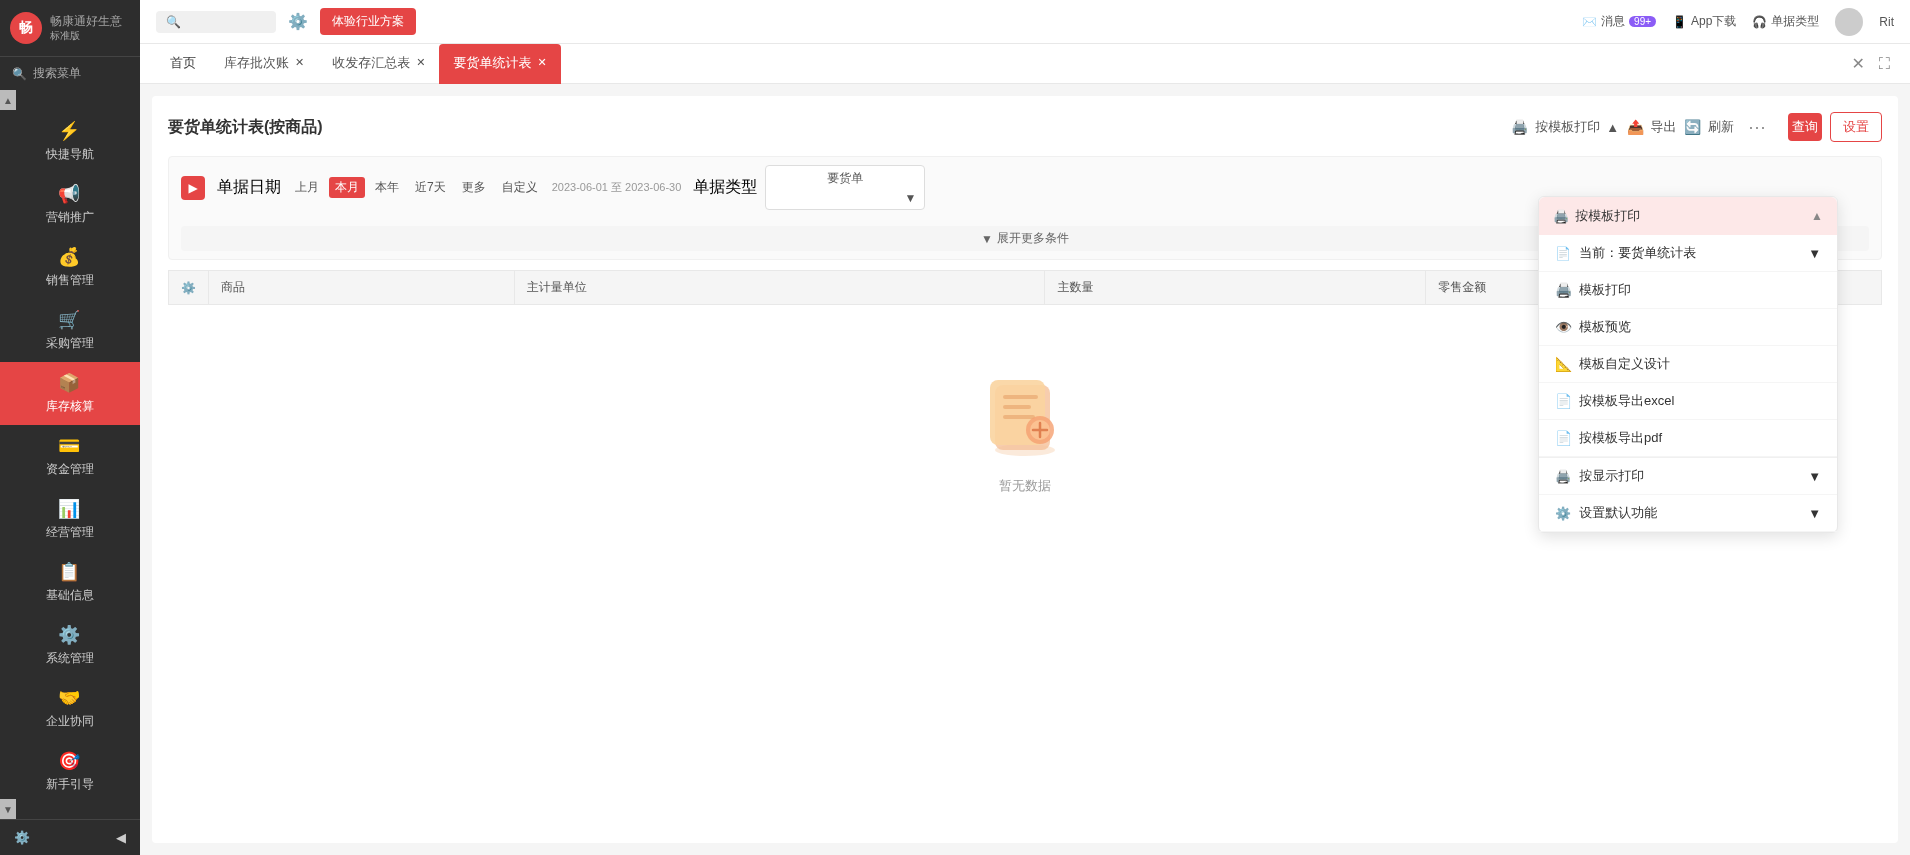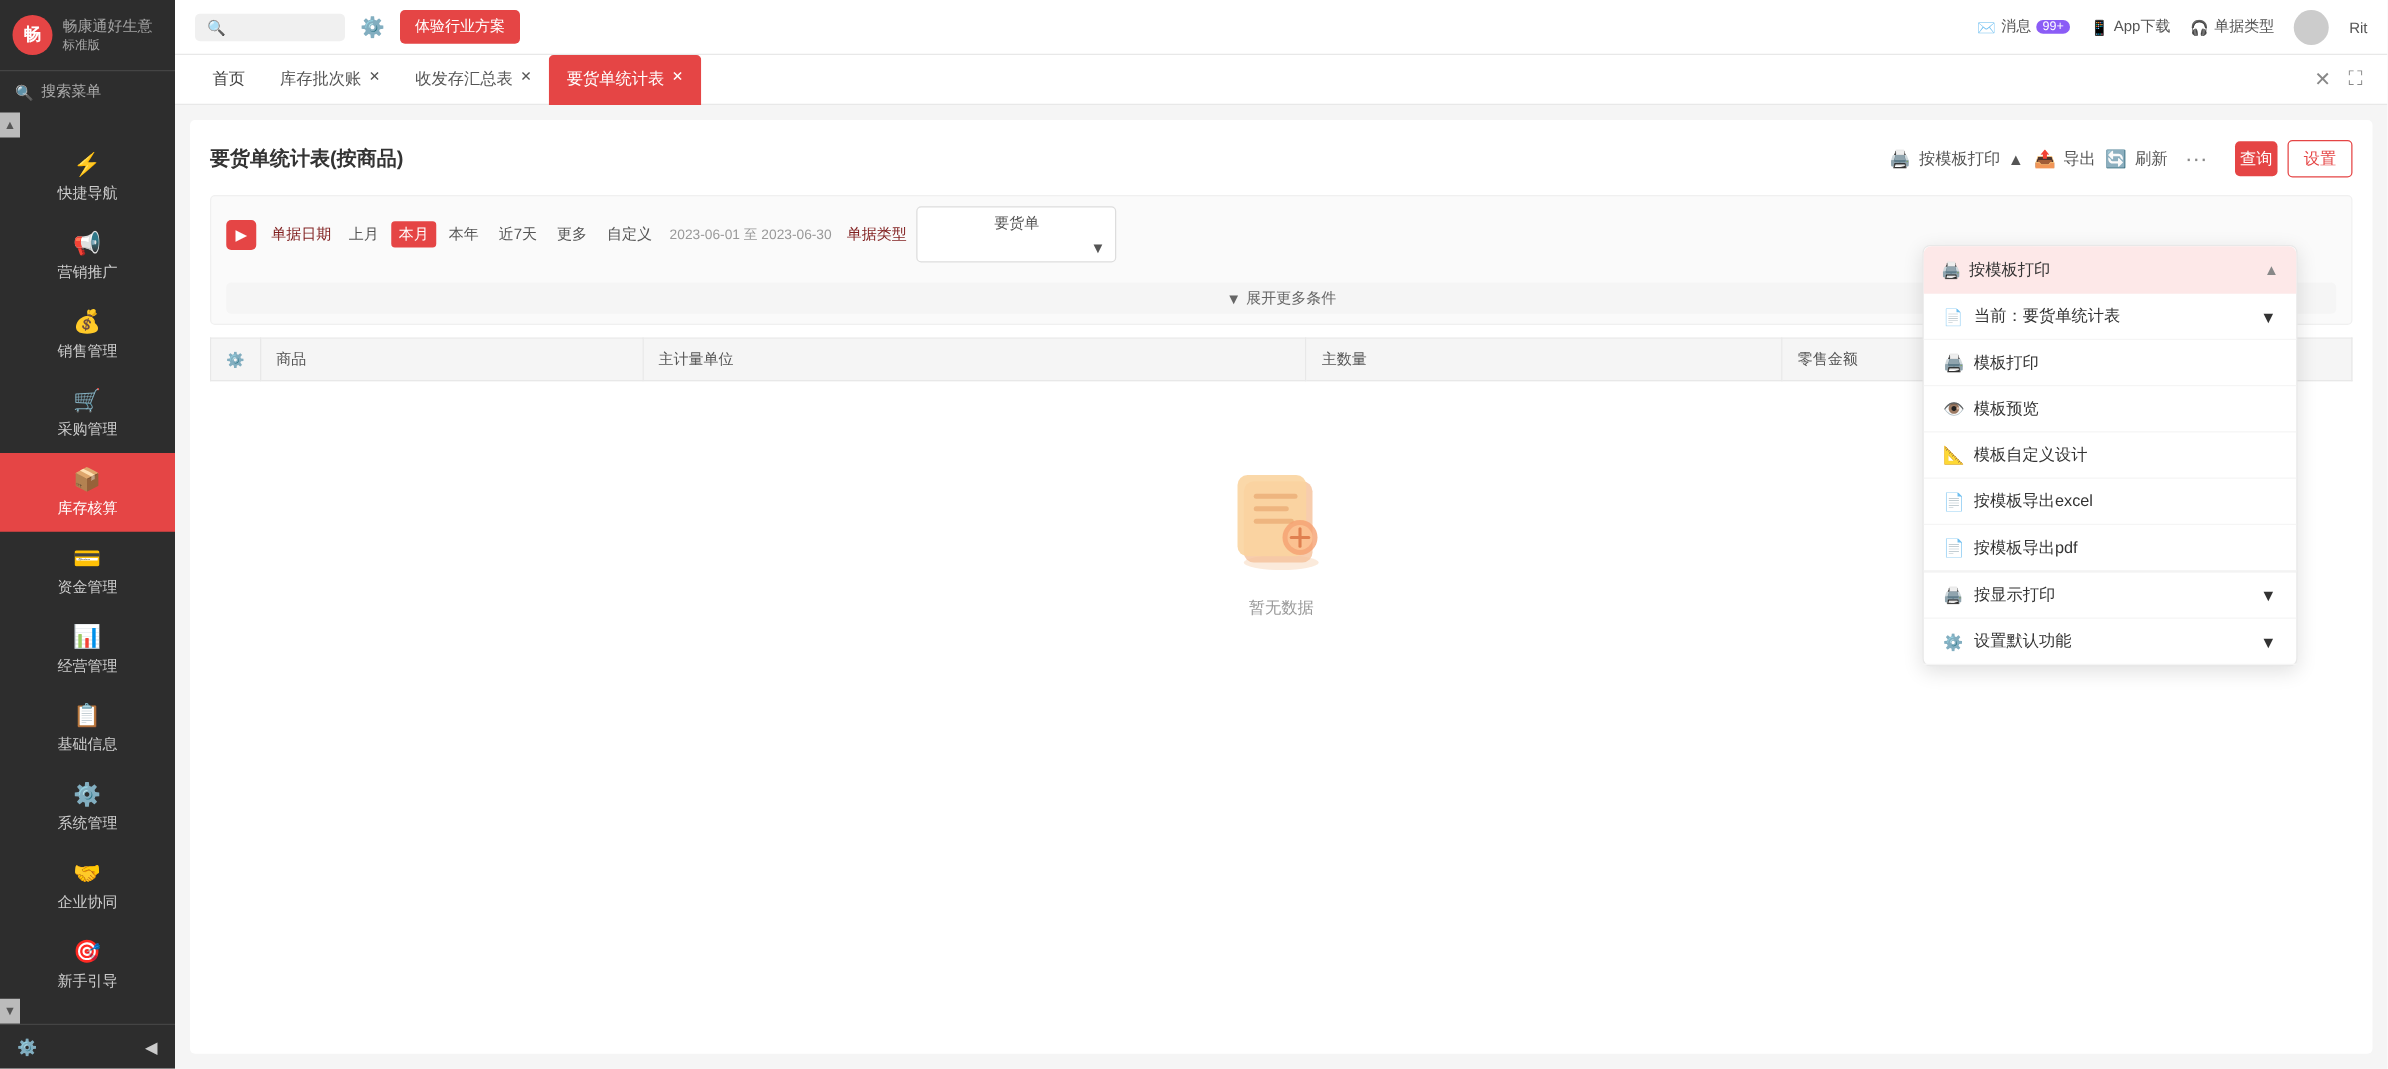--- a/index.html
+++ b/index.html
@@ -184,21 +184,21 @@
     }
     .filter-expand-btn {
       display: flex; align-items: center; gap: 4px;
       background: #f5f5f5; border: none;
       padding: 4px 10px; border-radius: 4px;
       font-size: 12px; color: #666; cursor: pointer;
       width: 100%; justify-content: center;
       margin-top: 4px;
     }
     .filter-section { display: flex; align-items: center; gap: 8px; }
-    .filter-label { font-size: 12px; color: #7f1d1d; white-space: nowrap; }
+    .filter-label { font-size: 16px; color: #000000; white-space: nowrap; }
     .filter-date-group { display: flex; align-items: center; gap: 4px; }
     .date-btn {
       font-size: 12px; color: #555; cursor: pointer; padding: 2px 6px;
       border-radius: 3px; white-space: nowrap;
     }
     .date-btn.active { background: #e54545; color: white; border-radius: 3px; }
     .filter-select {
       display: flex; align-items: center; gap: 4px;
       border: 1px solid #ddd; border-radius: 4px;
       padding: 4px 8px; font-size: 12px; color: #555;

